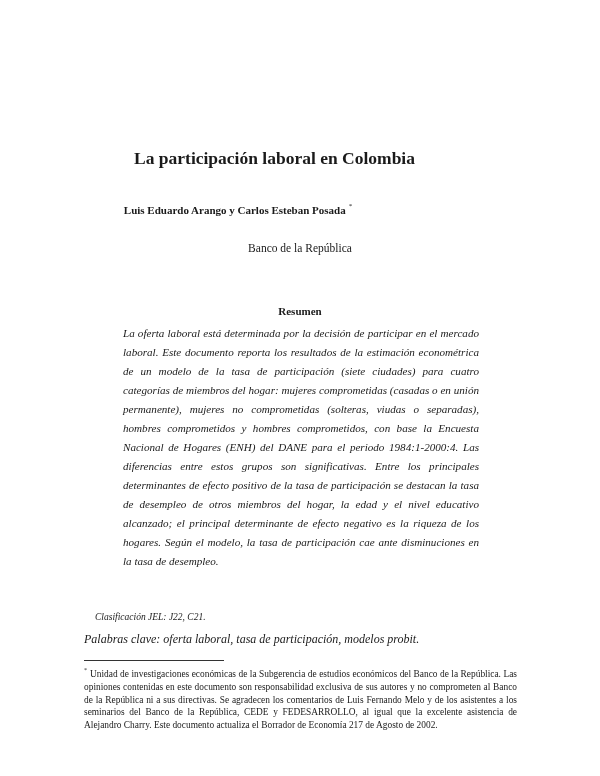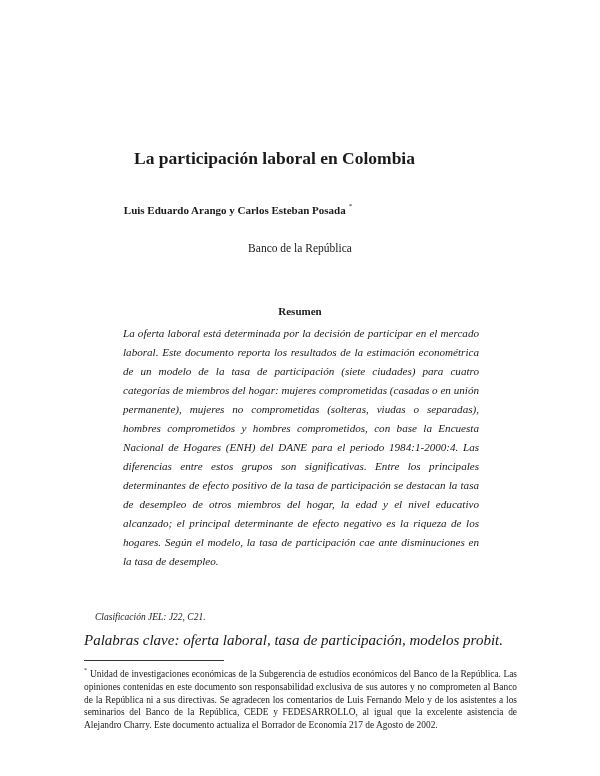--- a/index.html
+++ b/index.html
@@ -7,21 +7,21 @@
          font-family:"Liberation Serif", "DejaVu Serif", serif; color:#1a1a1a; }
   .abs { position:absolute; }
   .title { left:0; width:549px; top:148px; text-align:center; font-size:17.5px; font-weight:bold; }
   .authors { left:0; width:476px; top:202px; text-align:center; font-size:11px; font-weight:bold; }
   .authors sup { font-size:7px; font-weight:normal; vertical-align:6px; margin-left:3px; }
   .inst { left:0; width:600px; top:242px; text-align:center; font-size:11.5px; }
   .abs-head { left:0; width:600px; top:305px; text-align:center; font-size:11px; font-weight:bold; }
   .abstract { left:123px; width:356px; top:324px; font-size:11.1px; font-style:italic;
               line-height:19px; text-align:justify; }
   .jel { left:95px; top:612px; font-size:9.5px; font-style:italic; }
-  .kw { left:84px; top:632px; font-size:15px; font-style:italic; }
+  .kw { left:84px; top:632px; font-size:12px; font-style:italic; }
   .rule { left:84px; top:660px; width:140px; height:0; border-top:1px solid #333; }
   .footnote { left:84px; top:664px; width:433px; font-size:9.4px; line-height:12.8px; text-align:justify; }
   .footnote sup { font-size:6px; vertical-align:5px; margin-right:3px; }
 </style>
 </head>
 <body>
 
 <div class="abs title">La participación laboral en Colombia</div>
 
 <div class="abs authors"><span>Luis Eduardo Arango y Carlos Esteban Posada</span><sup>*</sup></div>

